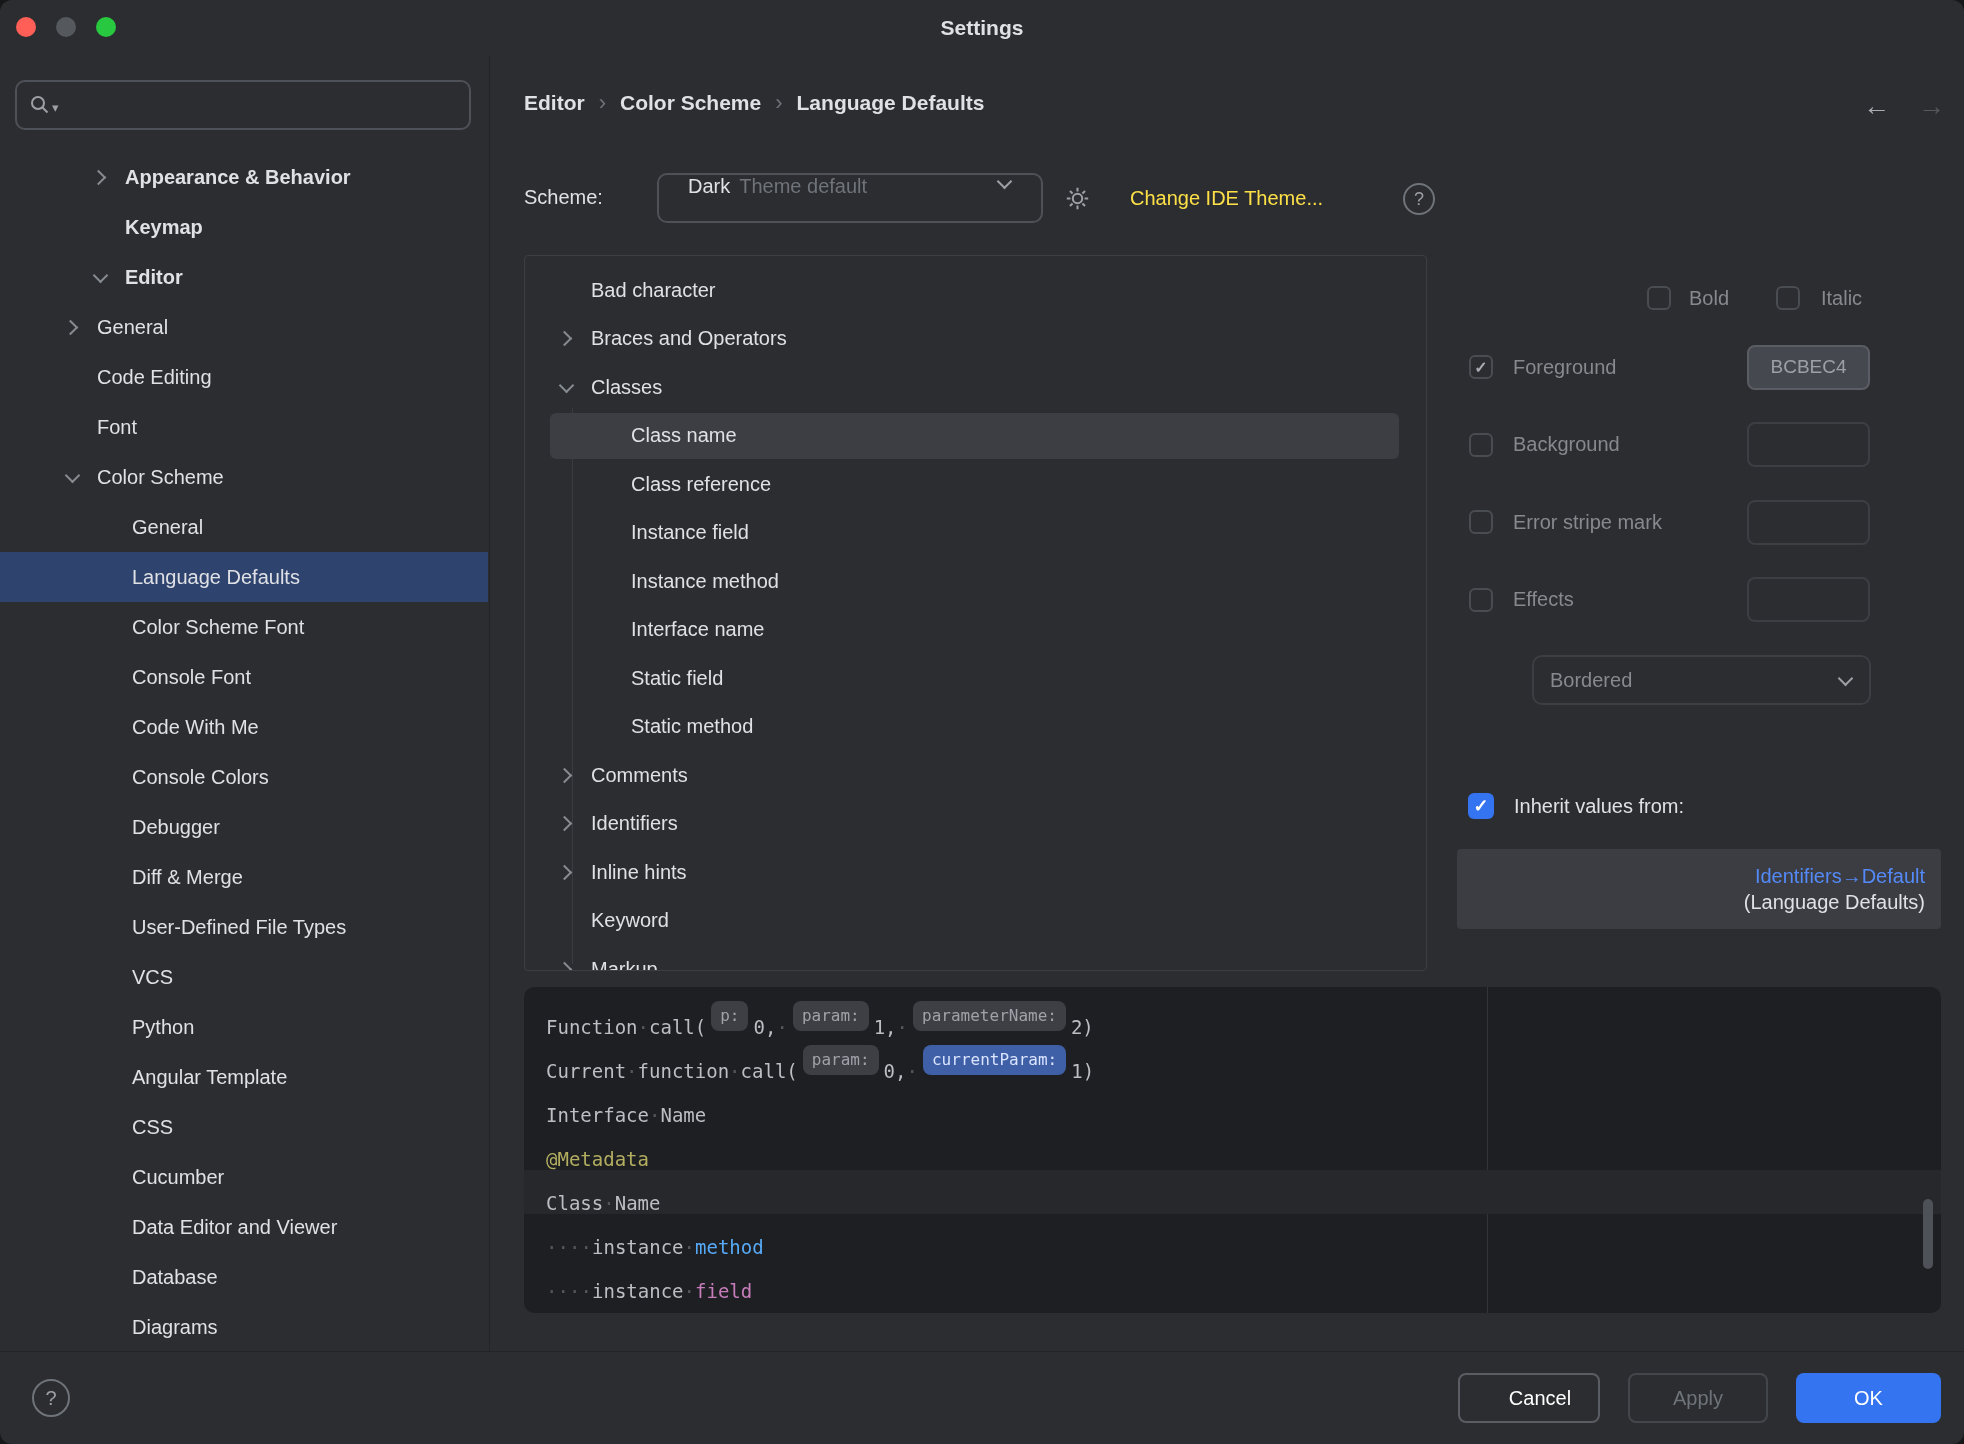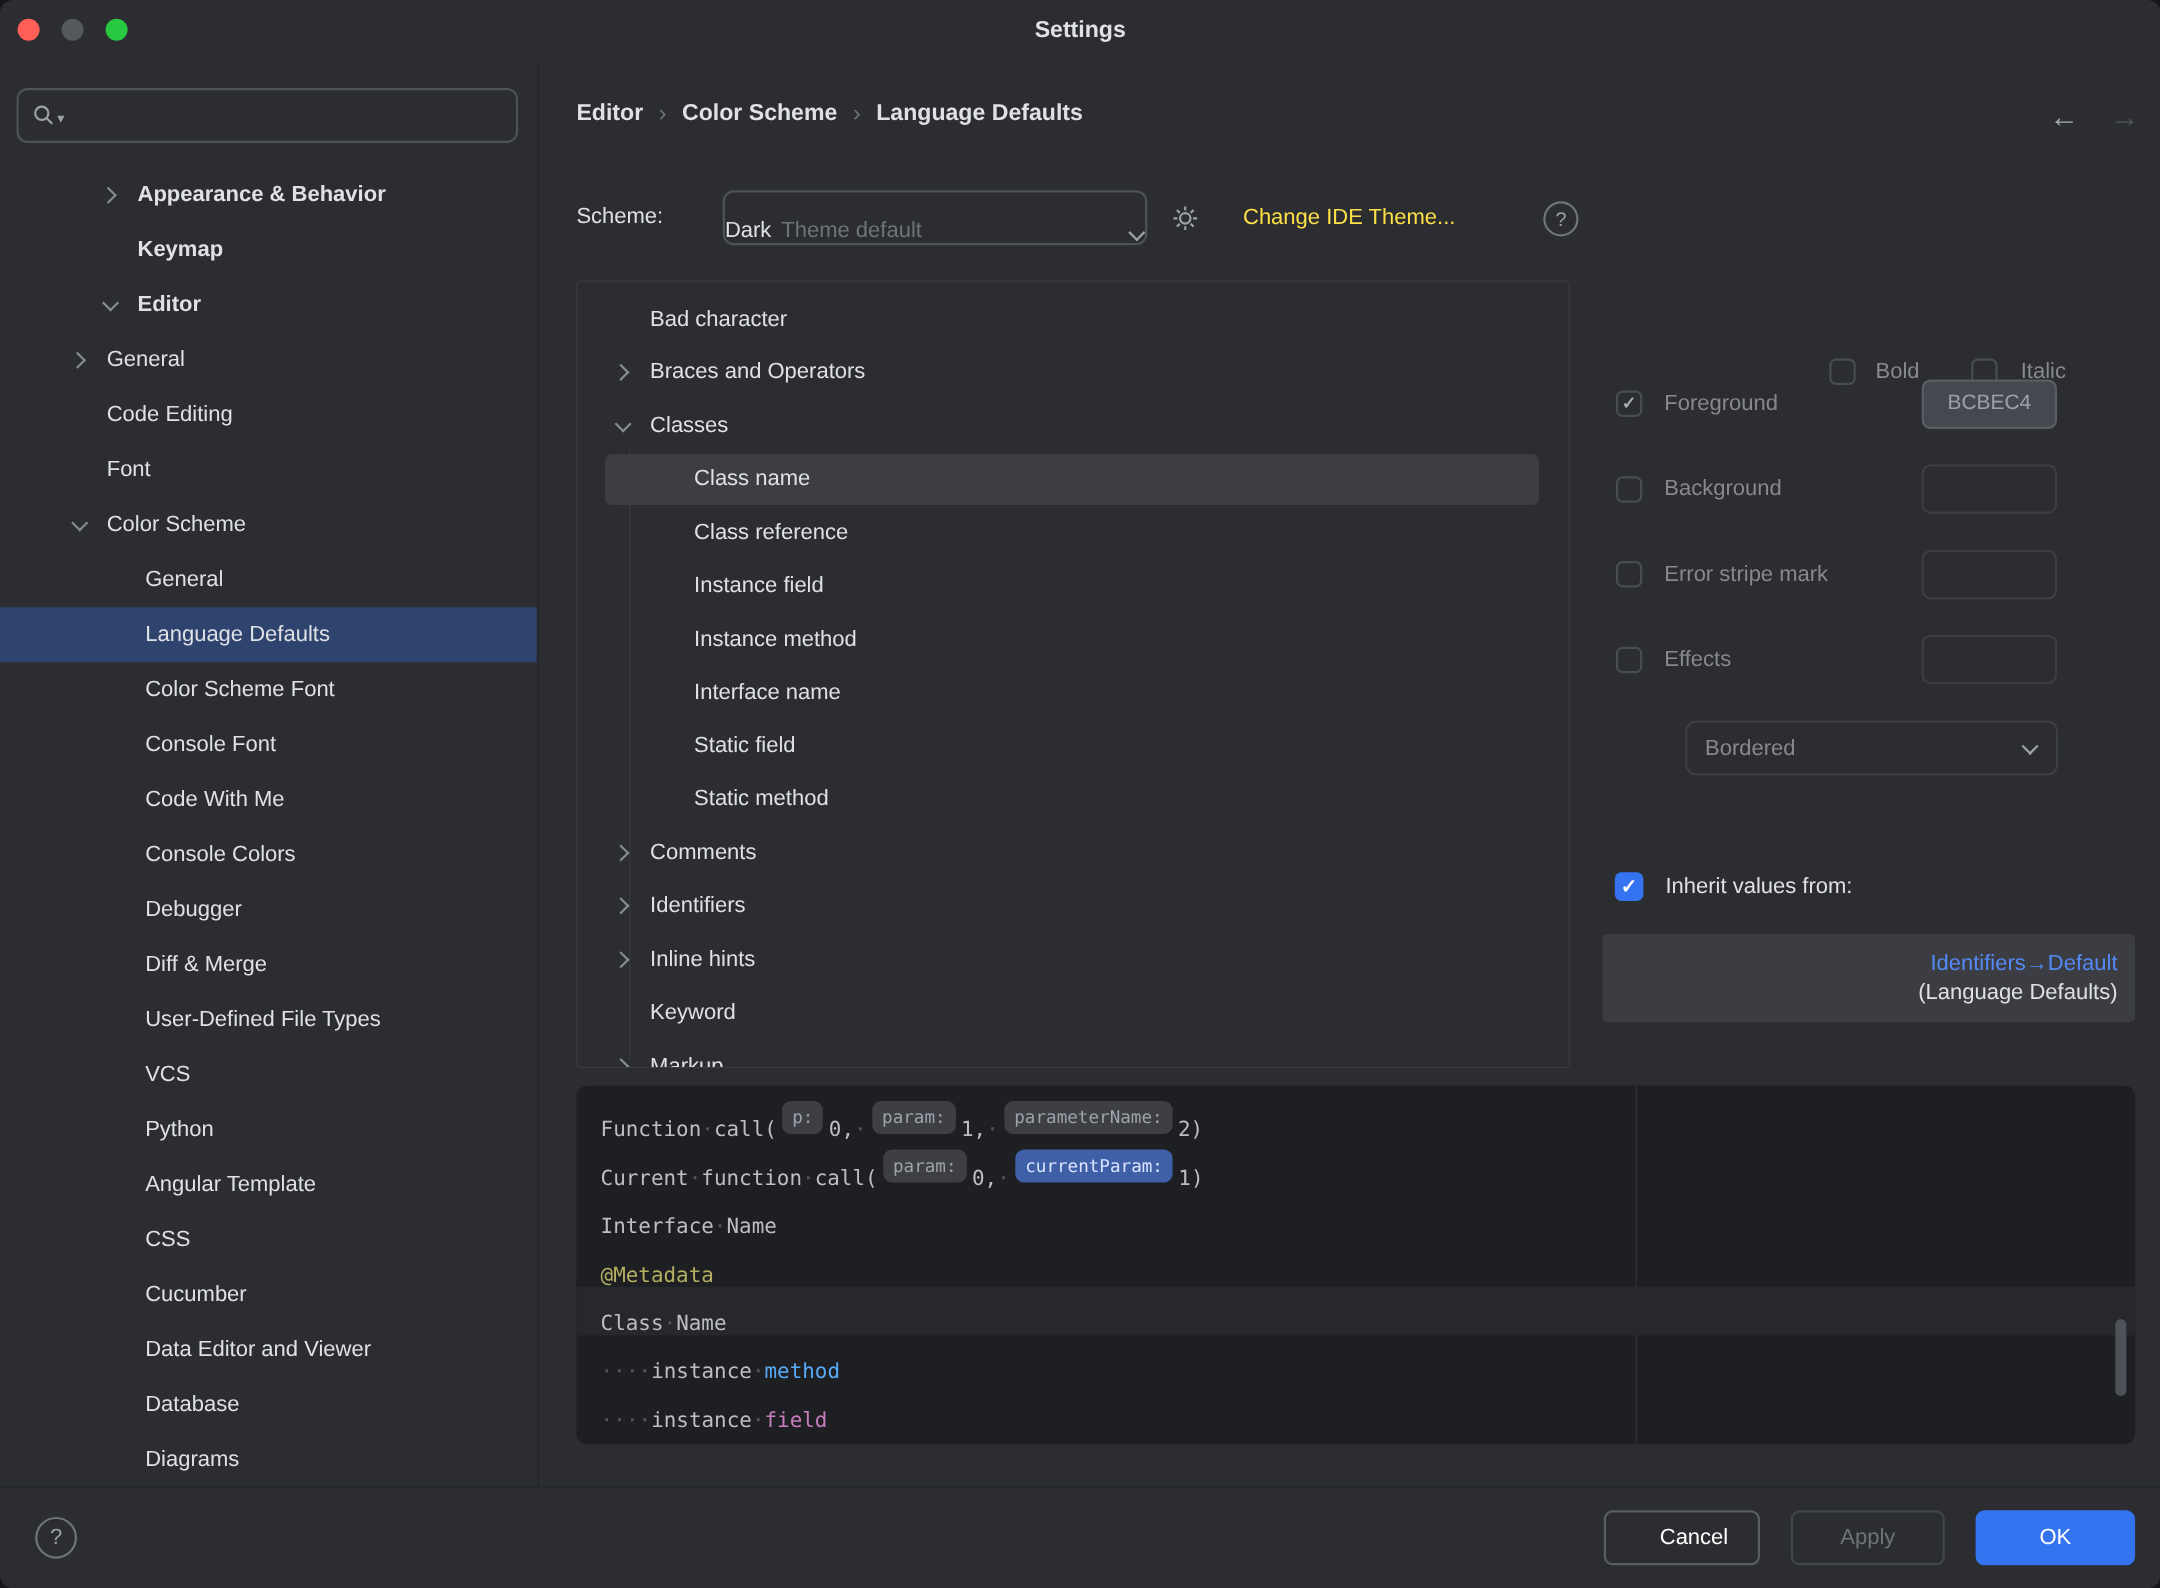--- a/index.html
+++ b/index.html
@@ -36,21 +36,21 @@
 
   
   .main{position:absolute;left:491px;top:55px;right:0;bottom:92px;}
   .breadcrumb{position:absolute;left:33px;top:30px;height:36px;display:flex;align-items:center;gap:14px;font-size:21px;font-weight:bold;}
   .bc-sep{color:#6F737A;font-weight:normal;font-size:22px;}
   .nav-arrows{position:absolute;left:1372px;top:36px;display:flex;gap:28px;font-size:27px;}
   .nav-arrows .back{color:#A8ABB1;}
   .nav-arrows .fwd{color:#55585C;}
 
   .scheme-label{position:absolute;left:33px;top:131px;font-size:20px;color:#DFE1E5;}
-  .scheme-select{position:absolute;left:166px;top:118px;width:386px;height:50px;border:2px solid #4E5157;border-radius:10px;display:flex;align-items:flex-end;gap:9px;padding:0 0;box-sizing:border-box;background:#2B2D30;}
+  .scheme-select{position:absolute;left:166px;top:118px;width:386px;height:50px;border:2px solid #4E5157;border-radius:10px;display:flex;align-items:flex-start;gap:9px;padding:0 29px;box-sizing:border-box;background:#2B2D30;}
   .scheme-select .sv{color:#DFE1E5;font-size:20px;}
   .scheme-select .svs{color:#6F737A;font-size:20px;}
   .dd-chev{margin-left:auto;width:16px;height:16px;display:flex;align-items:center;justify-content:center;}
   .dd-chev i{display:block;width:9px;height:9px;border-right:2px solid #9DA0A6;border-bottom:2px solid #9DA0A6;transform:rotate(45deg);margin-top:-4px;}
   .gear{position:absolute;left:573px;top:130px;}
   .theme-link{position:absolute;left:639px;top:132px;font-size:20px;color:#fde047;text-decoration:none;cursor:pointer;}
   .help-circle{width:32px;height:32px;border:2px solid #6F737A;border-radius:50%;display:flex;align-items:center;justify-content:center;color:#9DA0A6;font-size:18px;box-sizing:border-box;}
   .scheme-help{position:absolute;left:912px;top:128px;}
 
   
@@ -63,21 +63,21 @@
   .tree-row .lab{margin-left:10px;position:relative;}
   .tree-row .chev{position:relative;}
   .tree-row.selected::before{content:"";position:absolute;left:25px;right:27px;top:1px;bottom:1px;background:#3C3E43;border-radius:6px;}
 
   
   .attrs{position:absolute;left:966px;top:230px;width:484px;height:680px;}
   .cb{width:24px;height:24px;border:2px solid #55585E;border-radius:6px;box-sizing:border-box;display:flex;align-items:center;justify-content:center;font-size:16px;font-weight:bold;color:#A8ABB1;flex:none;}
   .cb.disabled{border-color:#494C51;}
   .cb.checked-blue{width:26px;height:26px;background:#3574F0;border:none;color:#FFFFFF;font-size:18px;}
   .attr-label{font-size:20px;color:#87898E;white-space:nowrap;}
-  .bi-row{position:absolute;left:16px;top:0;right:0;height:26px;margin-top:40px;}
+  .bi-row{position:absolute;left:0;top:0;right:0;height:26px;}
   .bi-row .cb,.bi-row .attr-label{position:absolute;top:50%;transform:translateY(-50%);}
   .cb-bold{left:190px;} .lab-bold{left:232px;}
   .cb-italic{left:319px;} .lab-italic{left:364px;}
   .attr-row{position:absolute;left:0;right:0;height:45px;display:flex;align-items:center;}
   .attr-row .cb{margin-left:12px;}
   .attr-row .attr-label{margin-left:20px;}
   .color-field{margin-left:auto;margin-right:71px;width:123px;height:45px;border-radius:8px;box-sizing:border-box;display:flex;align-items:center;justify-content:center;font-size:19px;color:#9DA0A6;border:2px solid #3C3E43;}
   .color-field.filled{background:#45484E;border-color:#5A5D63;}
   .effect-select{position:absolute;left:75px;top:370px;width:339px;height:50px;border:2px solid #3C3E43;border-radius:10px;display:flex;align-items:center;padding:0 16px;box-sizing:border-box;color:#87898E;font-size:20px;}
   .inherit-row{position:absolute;left:11px;top:508px;display:flex;align-items:center;gap:20px;}

